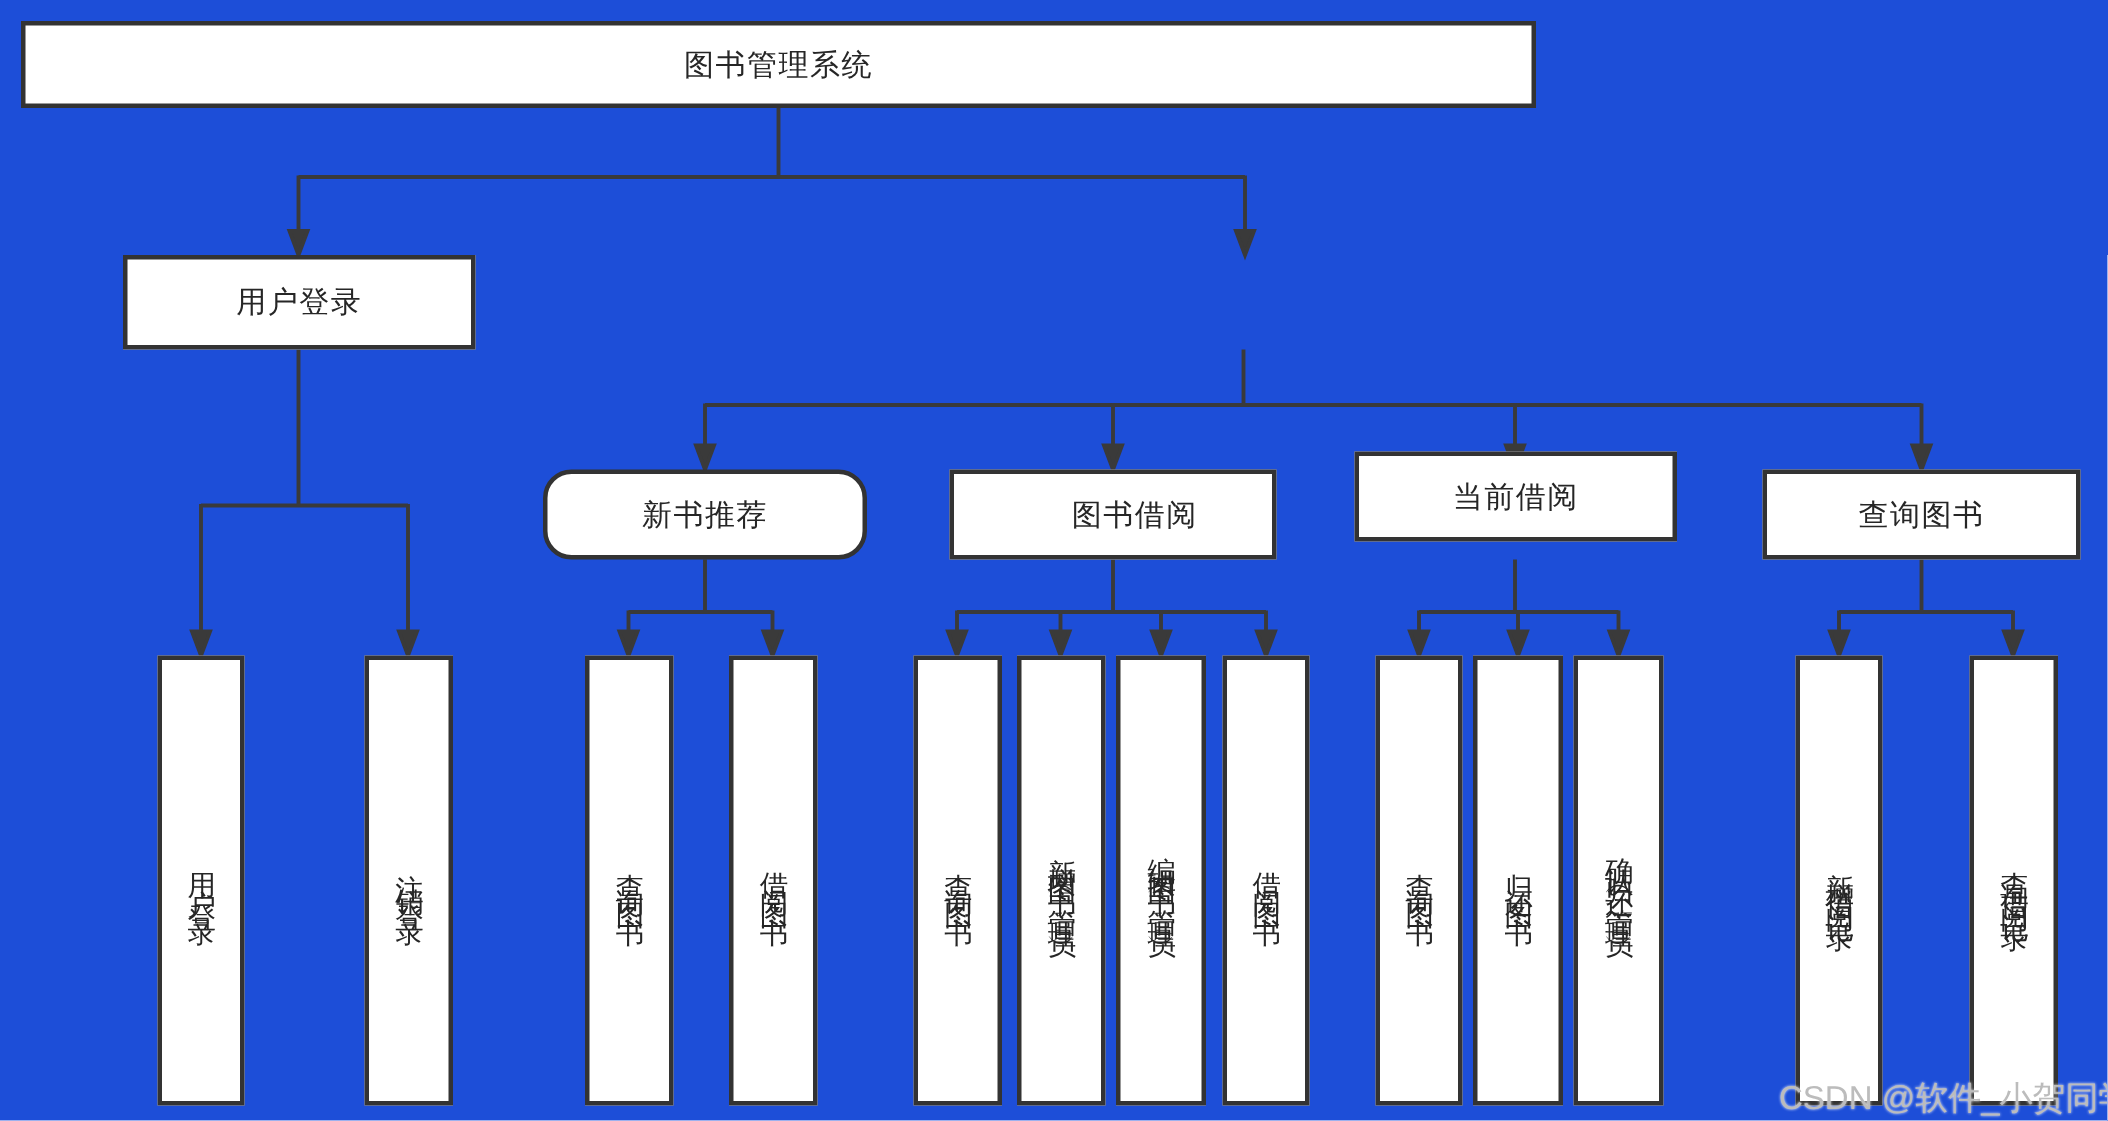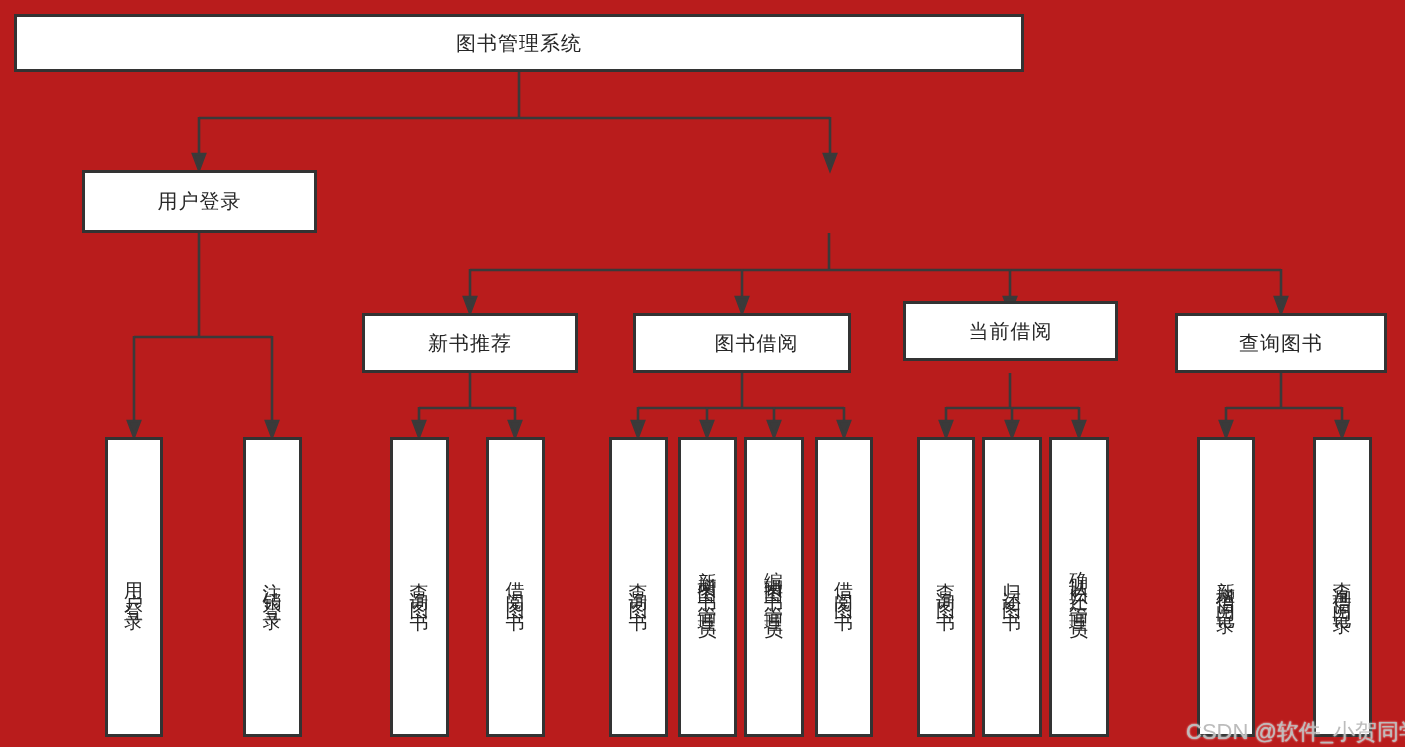--- a/index.html
+++ b/index.html
@@ -1,19 +1,19 @@
 <!DOCTYPE html>
 <html><head>
 <meta charset="utf-8">
 <style>
   html,body { margin:0; padding:0; background:#ffffff; }
   #stage {
     position:relative;
     width:1405px; height:747px;
-    background:#b91c1c;
+    background:#1d4ed8;
     font-family:"Liberation Sans","DejaVu Sans",sans-serif;
     overflow:hidden;
   }
   #wires { position:absolute; left:0; top:0; width:1405px; height:747px; }
   .hbox {
     position:absolute;
     background:#ffffff;
     border:3px solid #333333;
     box-sizing:border-box;
     display:flex; align-items:center; justify-content:center;
@@ -117,21 +117,21 @@
   </svg>
 
   <div class="hbox" style="left:14px; top:14px; width:1010px; height:58px;">
     <span>图书管理系统</span>
   </div>
 
   <div class="hbox" style="left:82px; top:170px; width:235px; height:63px;">
     <span>用户登录</span>
   </div>
 
-  <div class="hbox" style="left:362px; top:313px; width:216px; height:60px;">
+  <div class="hbox" style="left:362px; top:313px; width:216px; height:60px;border-radius:19px;">
     <span>新书推荐</span>
   </div>
   <div class="hbox" style="left:633px; top:313px; width:218px; height:60px;padding-left:29px;">
     <span>图书借阅</span>
   </div>
   <div class="hbox" style="left:903px; top:301px; width:215px; height:60px;">
     <span>当前借阅</span>
   </div>
   <div class="hbox" style="left:1175px; top:313px; width:212px; height:60px;">
     <span>查询图书</span>

